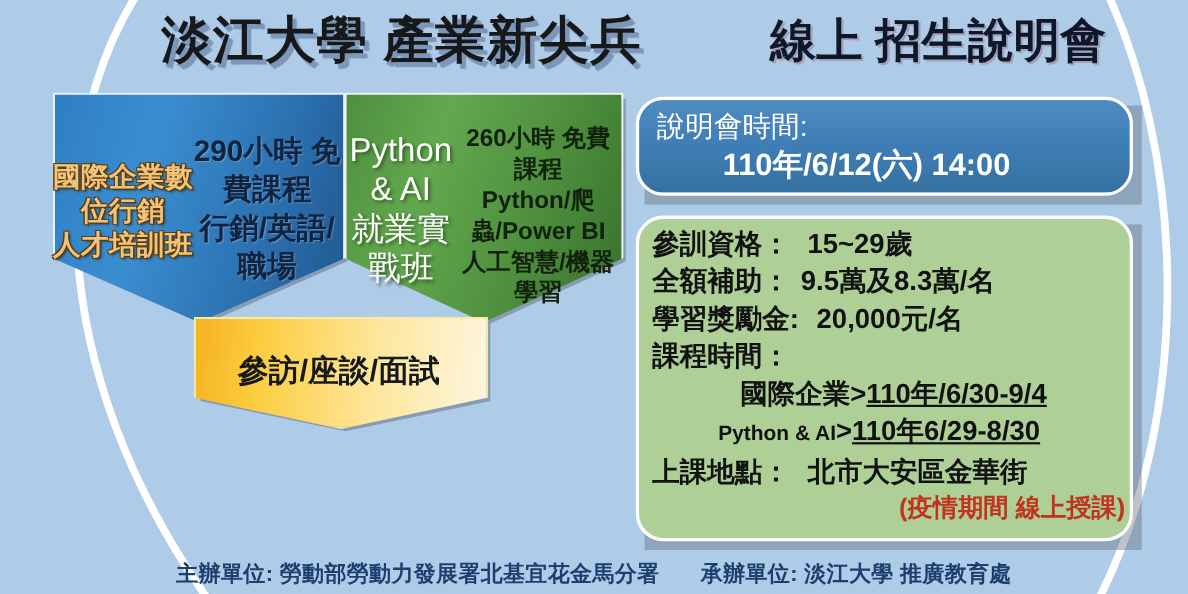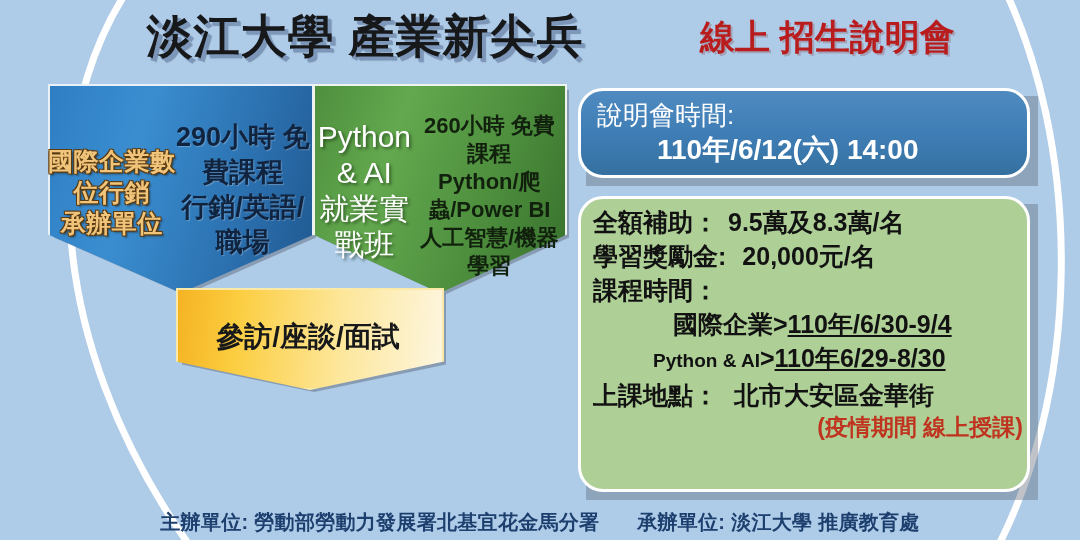--- a/index.html
+++ b/index.html
@@ -17,21 +17,21 @@
   
   .title{
     position:absolute;left:55px;top:2px;width:620px;height:68px;
     font-size:46px;font-weight:bold;color:#17181a;letter-spacing:1px;
     line-height:68px;white-space:nowrap;
     text-shadow:3px 3px 0 #7d97bb, 4px 4px 1px rgba(60,80,110,.45);
     text-align:center;
   }
   .subtitle{
     position:absolute;left:700px;top:12px;width:330px;height:50px;
-    font-size:35px;font-weight:bold;color:#b91c1c;line-height:50px;
+    font-size:42px;font-weight:bold;color:#0f172a;line-height:50px;
     white-space:nowrap;
     text-shadow:2px 2px 0 rgba(140,90,95,.35);
   }
 
   
   .pent{position:absolute;box-sizing:border-box;}
   .pent .shape{
     position:absolute;left:0;top:0;width:100%;height:100%;
     clip-path:polygon(0 0,100% 0,100% 72%,50% 100%,0 72%);
   }
@@ -144,21 +144,21 @@
 
   <div class="title">淡江大學 產業新尖兵</div>
   <div class="subtitle">線上 招生說明會</div>
 
   <div class="pent" id="pent-blue">
     <div class="shadow"></div>
     <div class="shape"></div>
     <div class="inner">
       <div style="margin-top:11px;">
         <div class="gold-head">國際企業數位行銷</div>
-        <div class="gold-head">承辦單位</div>
+        <div class="gold-head">人才培訓班</div>
       </div>
       <div style="margin-top:6px;">
         <div class="blue-body">290小時 免費課程</div>
         <div class="blue-body">行銷/英語/職場</div>
       </div>
     </div>
   </div>
 
   <div class="pent" id="pent-green">
     <div class="shadow"></div>
@@ -190,20 +190,25 @@
     <div class="bbody">
       <div class="time-l1">說明會時間:</div>
       <div class="time-l2">110年/6/12(六) 14:00</div>
     </div>
   </div>
 
   <div class="rbox" id="box-info">
     <div class="bshadow"></div>
     <div class="bbody">
       <div class="irow">
+        <span class="ilabel">參訓資格：</span>
+        <span style="display:inline-block;width:16px;"></span>
+        <span class="ival">15~29歲</span>
+      </div>
+      <div class="irow">
         <span class="ilabel">全額補助：</span>
         <span style="display:inline-block;width:10px;"></span>
         <span class="ival">9.5萬及8.3萬/名</span>
       </div>
       <div class="irow">
         <span class="ilabel">學習獎勵金:</span>
         <span style="display:inline-block;width:16px;"></span>
         <span class="ival">20,000元/名</span>
       </div>
       <div class="irow">

